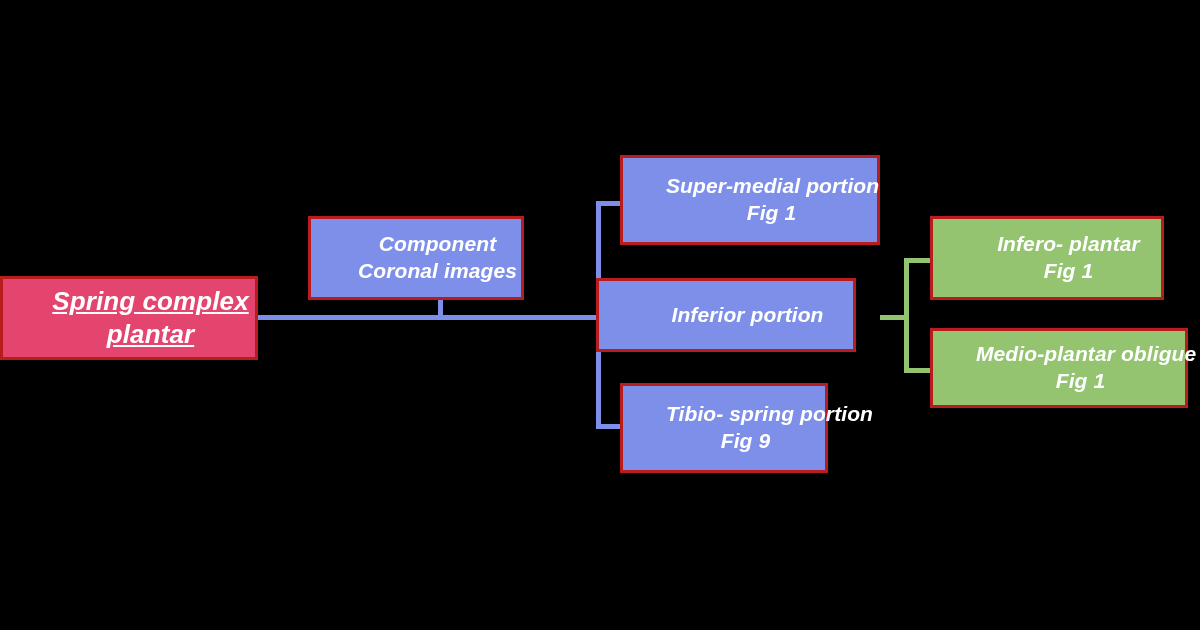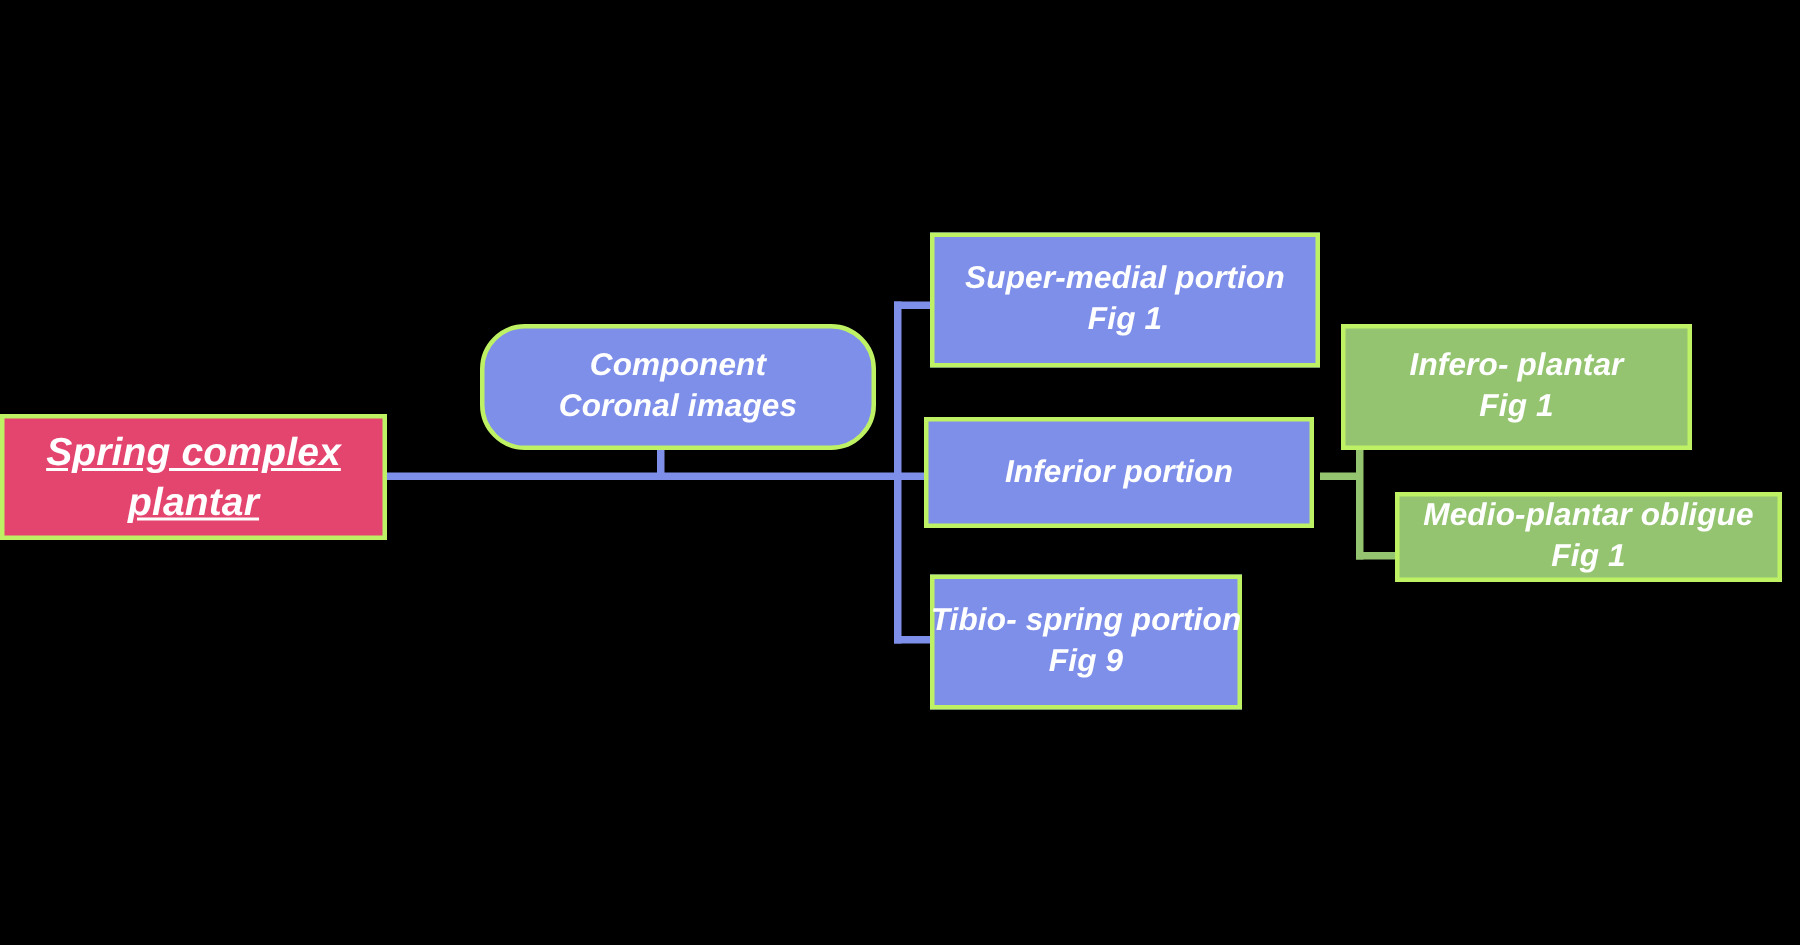--- a/index.html
+++ b/index.html
@@ -17,31 +17,31 @@
     position: relative;
     width: 1200px;
     height: 630px;
     background: #000000;
   }
 
   
   .node {
     position: absolute;
     box-sizing: border-box;
-    border: 3px solid #bef264;
+    border: 3px solid #b91c1c;
     display: flex;
     flex-direction: column;
-    align-items: center;
     justify-content: center;
     color: #ffffff;
     font-style: italic;
     font-weight: 600;
     line-height: 1.28;
     text-align: center;
     letter-spacing: 0.1px;
+    padding-left: 43px;
   }
   .node .line {
     display: block;
     white-space: nowrap;
   }
 
   .node-root {
     background: #e4456f;
     font-size: 26px;
   }
@@ -85,42 +85,42 @@
   <div class="conn conn-green" style="left:880px; top:315px; width:28px; height:5px;"></div>
   <div class="conn conn-green" style="left:904px; top:258px; width:5px; height:115px;"></div>
   <div class="conn conn-green" style="left:904px; top:258px; width:28px; height:5px;"></div>
   <div class="conn conn-green" style="left:904px; top:368px; width:28px; height:5px;"></div>
 
   <div class="node node-root" style="left:0px; top:276px; width:258px; height:84px;">
     <span class="line">Spring complex</span>
     <span class="line">plantar</span>
   </div>
 
-  <div class="node node-blue" style="left:320px; top:216px; width:264px; height:84px;border-radius:30px;">
+  <div class="node node-blue" style="left:308px; top:216px; width:216px; height:84px;">
     <span class="line">Component</span>
     <span class="line">Coronal images</span>
   </div>
 
   <div class="node node-blue" style="left:620px; top:155px; width:260px; height:90px;">
     <span class="line">Super-medial portion</span>
     <span class="line">Fig 1</span>
   </div>
 
-  <div class="node node-blue" style="left:616px; top:278px; width:260px; height:74px;">
+  <div class="node node-blue" style="left:596px; top:278px; width:260px; height:74px;">
     <span class="line">Inferior portion</span>
   </div>
 
   <div class="node node-blue" style="left:620px; top:383px; width:208px; height:90px;">
     <span class="line">Tibio- spring portion</span>
     <span class="line">Fig 9</span>
   </div>
 
-  <div class="node node-green" style="left:894px; top:216px; width:234px; height:84px;">
+  <div class="node node-green" style="left:930px; top:216px; width:234px; height:84px;">
     <span class="line">Infero- plantar</span>
     <span class="line">Fig 1</span>
   </div>
 
-  <div class="node node-green" style="left:930px; top:328px; width:258px; height:60px;">
+  <div class="node node-green" style="left:930px; top:328px; width:258px; height:80px;">
     <span class="line">Medio-plantar obligue</span>
     <span class="line">Fig 1</span>
   </div>
 
 </div>
 
 </body></html>

